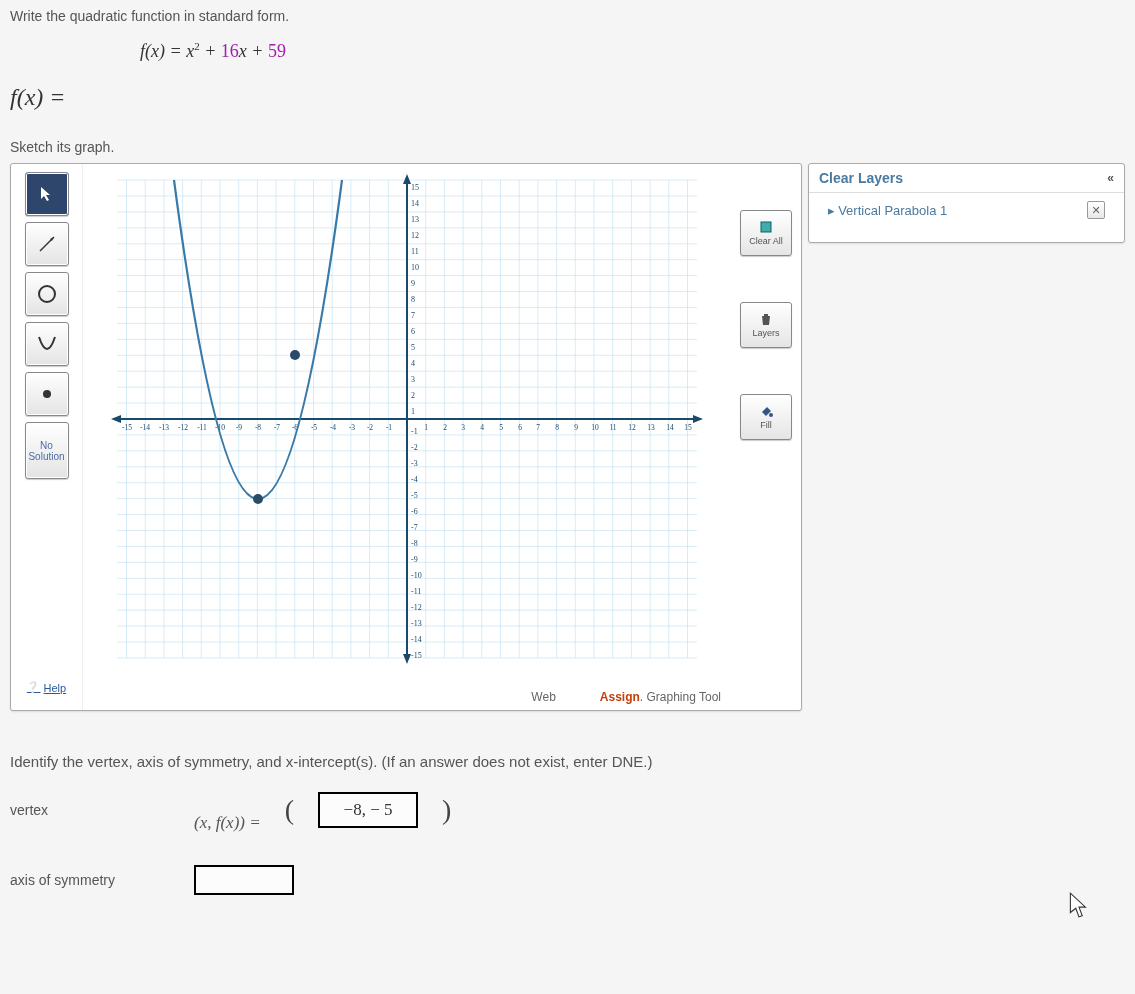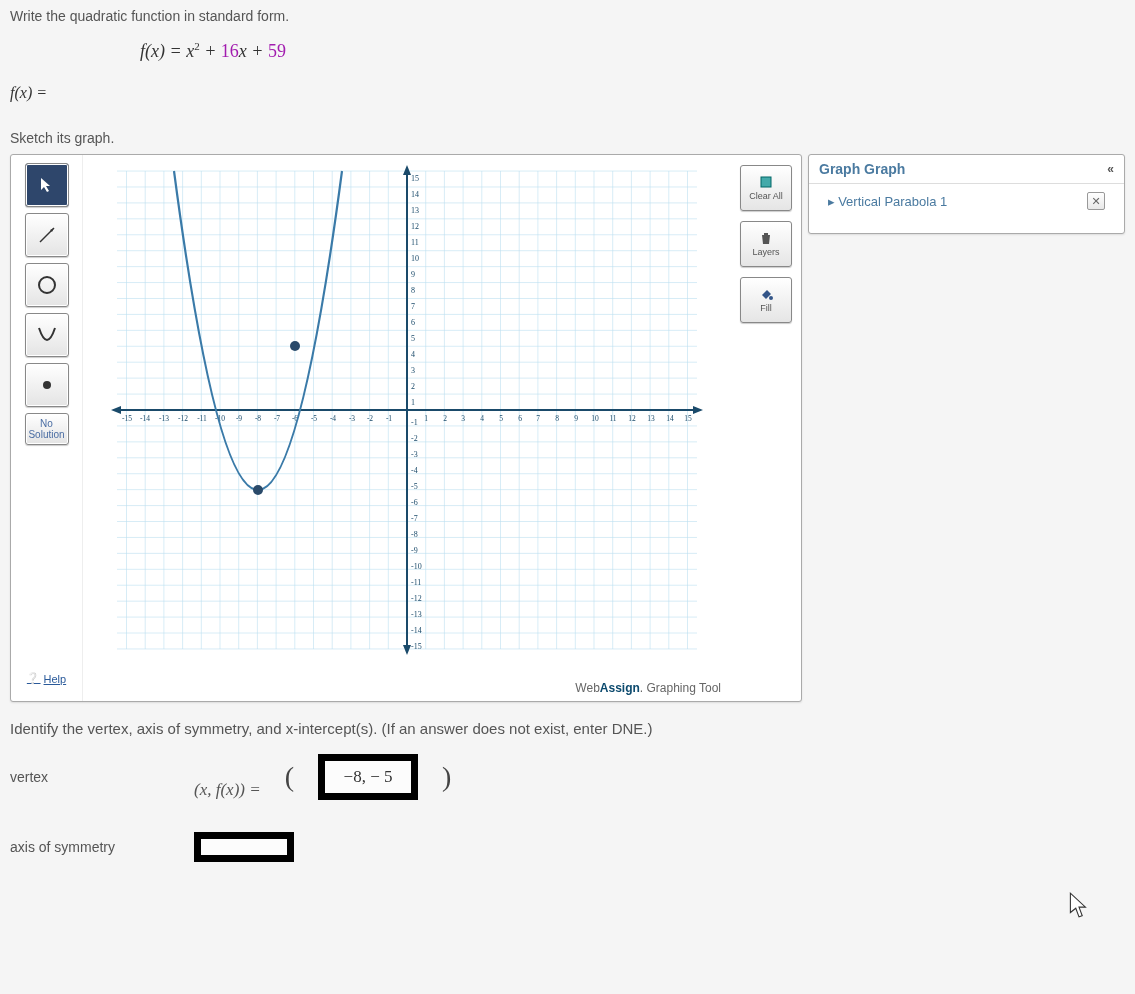--- a/index.html
+++ b/index.html
@@ -17,21 +17,21 @@
   .equation-line {
     font-family: "Times New Roman", serif;
     font-style: italic;
     padding: 8px 0 18px 130px;
     font-size: 18px;
     color: #333;
   }
   .equation-line .red { color: #a21caf; font-style: normal; }
   .equation-line sup { font-size: 11px; font-style: normal; }
   .answer-row { display: flex; align-items: center; padding: 4px 0 24px; }
-  .lhs { font-family: "Times New Roman", serif; font-style: italic; font-size: 16px; color:#333; margin-right: 10px; }
+  .lhs { font-family: "Times New Roman", serif; font-style: italic; font-size: 24px; color:#333; margin-right: 10px; }
   .answer-box {
     border: 1px solid #999;
     padding: 8px 12px;
     font-family: "Times New Roman", serif;
     font-size: 22px;
     color: #333;
     min-width: 150px;
     background: #fcfcfc;
   }
   .answer-box sup { font-size: 13px; }
@@ -63,21 +63,21 @@
     display: flex; align-items: center; justify-content: center;
     box-shadow: inset 0 0 0 1px #fff, 0 1px 1px rgba(0,0,0,.2);
     font-size: 18px;
   }
   .tool-btn.active { background:#2e466b; color:#fff; }
   .tool-btn.text {
     font-size: 10px;
     color: #4a6da3;
     text-align: center;
     line-height: 1.1;
-    height: 32px;
+    height: 57px;
     padding: 2px;
   }
   .help-link {
     margin-top: auto;
     font-size: 11px;
     color: #2a5a9a;
     text-decoration: underline;
     padding: 8px 0;
     display:flex; align-items:center; gap:3px;
   }
@@ -86,33 +86,34 @@
     position: relative;
     padding: 6px;
   }
   .grid-svg { width: 100%; height: 498px; display:block; }
   .brand {
     position: absolute;
     bottom: 6px; right: 10px;
     font-size: 12px;
     color: #666;
   }
-  .brand b { color:#0c4a6e; }
+  .brand b { color:#c2410c;margin-left:44px; }
   .side-buttons {
     width: 70px;
     display: flex; flex-direction: column; align-items:center;
     padding: 10px 4px; gap: 10px;
   }
   .side-btn {
     width: 52px; height: 46px;
     border: 1px solid #888; border-radius: 3px;
     background: linear-gradient(#fff,#e5e5e5);
     display:flex; flex-direction:column; align-items:center; justify-content:center;
     font-size: 9px; color:#555; gap:2px;
     box-shadow: 0 1px 1px rgba(0,0,0,.2);
+    margin-top: 36px;
   }
   .layers-panel {
     flex: 1;
     border: 1px solid #aaa;
     border-radius: 3px;
     background: #fff;
     box-shadow: 0 1px 2px rgba(0,0,0,.1);
     max-width: 320px;
     min-width: 280px;
     height: 80px;
@@ -130,26 +131,26 @@
     padding: 8px 19px;
     display:flex; align-items:center; justify-content: space-between;
     color: #4a7aa0;
     font-size: 13px;
   }
   .close-x {
     width:18px; height:18px; border:1px solid #999; border-radius:2px;
     display:flex;align-items:center;justify-content:center;
     font-size:11px; color:#666; background:linear-gradient(#fff,#e8e8e8);
   }
-  .identify-row { padding: 18px 0 0; font-size: 15px; color:#555; }
+  .identify-row { padding: 42px 0 0; font-size: 15px; color:#555; }
   .q-row { display:flex; align-items:center; gap: 24px; padding: 16px 0; }
   .q-label { min-width: 160px; color:#555; }
   .q-mid { font-family:"Times New Roman",serif; font-style:italic; font-size:17px;margin-top:27px; }
   .input-box {
-    border:7px solid #000000; background:#fcfcfc;
+    border:2px solid #000000; background:#fcfcfc;
     padding: 6px 10px; font-family:"Times New Roman",serif;
     font-size:17px; color:#333; min-width:100px; text-align:center;
     min-height: 30px;
   }
   .paren { font-family:"Times New Roman",serif; font-size:28px; color:#444; }
   .cursor-svg { position:absolute; right: 45px; bottom: 75px; width:22px; height:28px; }
 </style>
 </head>
 <body>
 
@@ -374,21 +375,21 @@
             <path d="M3 8 L8 3 L12 7 L7 12 Z" fill="#358"></path>
             <circle cx="12" cy="11" r="2" fill="#358"></circle>
           </svg>
         <span>Fill</span>
       </div>
     </div>
   </div>
 
   <div class="layers-panel">
     <div class="layers-header">
-      <span>Graph Graph</span>
+      <span>Clear Layers</span>
       <span class="arrow-icon">«</span>
     </div>
     <div class="layer-item">
       <span>▸ <span>Vertical Parabola 1</span></span>
       <span class="close-x">✕</span>
     </div>
   </div>
 </div>
 
 <div class="identify-row">Identify the vertex, axis of symmetry, and x-intercept(s). (If an answer does not exist, enter DNE.)</div>

